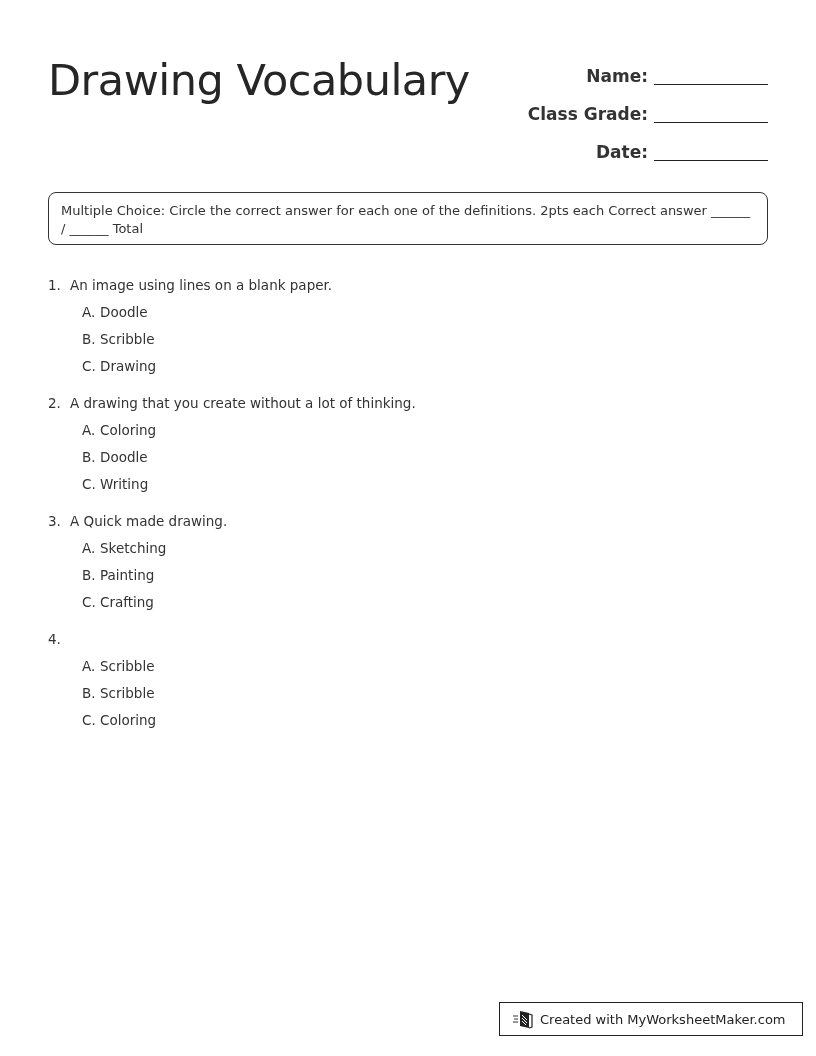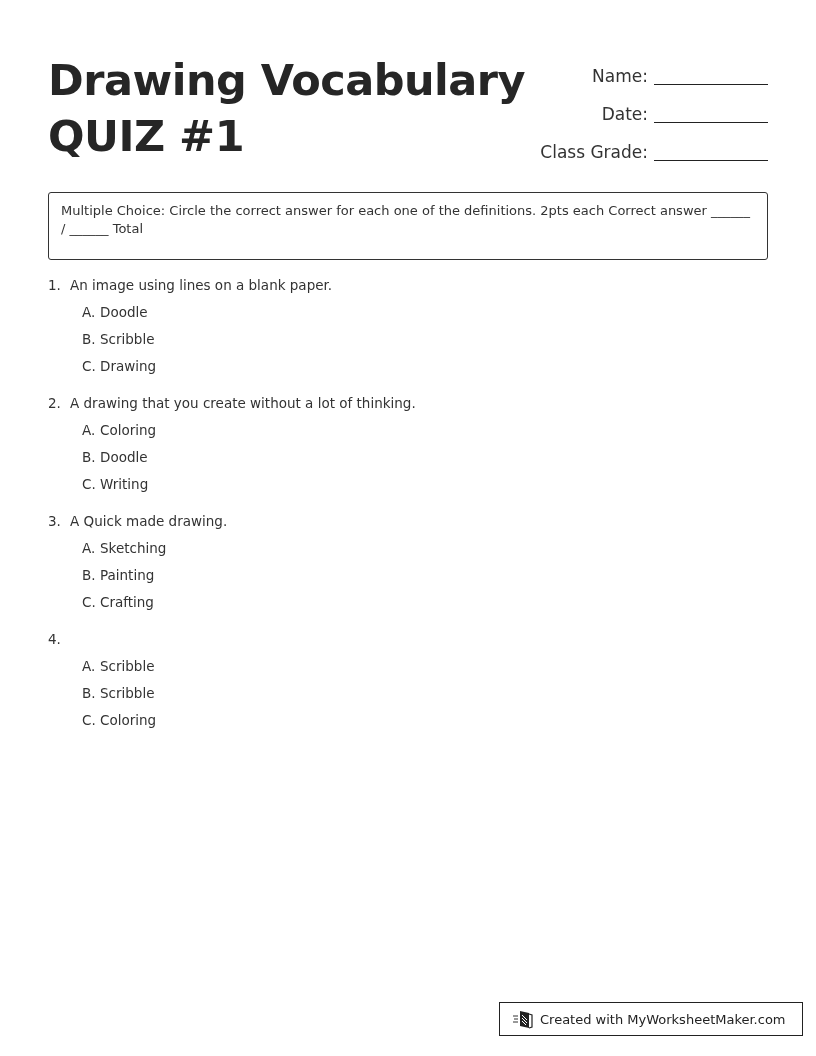--- a/index.html
+++ b/index.html
@@ -2,38 +2,38 @@
 <html><head>
 <meta charset="utf-8">
 <style>
   html, body { margin: 0; padding: 0; background: #ffffff; }
   body {
     width: 816px; height: 1056px; position: relative; overflow: hidden;
     font-family: "DejaVu Sans", sans-serif; color: #2b2b2b;
   }
   .title {
     position: absolute; left: 48px; top: 52px;
-    font-size: 43px; line-height: 56px; font-weight: bold; color: #262626;
+    font-size: 43px; line-height: 56px; font-weight: normal; color: #262626;
     letter-spacing: -0.5px; margin: 0;
   }
   .meta {
     position: absolute; right: 48px; top: 50px; width: 260px;
   }
   .meta-row {
     display: flex; justify-content: flex-end; align-items: flex-end;
     height: 38px;
   }
-  .meta-label { font-size: 17px; color: #333; margin-right: 6px; line-height: 24px; }
+  .meta-label { font-size: 17px; color: #333; margin-right: 6px; line-height: 24px; font-weight: bold; }
   .meta-line {
     width: 114px; border-bottom: 1px solid #222; height: 1px; margin-bottom: 3px;
   }
   .instructions {
     position: absolute; left: 48px; top: 192px; width: 694px;
-    border: 1px solid #333; border-radius: 3px;
-    padding: 9px 12px 21px 12px;
+    border: 1px solid #333; border-radius: 8px;
+    padding: 9px 12px 6px 12px;
     font-size: 13px; line-height: 18px; color: #333;
   }
   .questions { position: absolute; left: 48px; top: 276px; width: 700px; }
   .question { margin-bottom: 19px; }
   .q-stem { display: flex; font-size: 13.5px; line-height: 18px; color: #333; height: 18px; }
   .q-num { width: 22px; }
   .options { margin-left: 34px; }
   .option { display: flex; font-size: 13.5px; line-height: 18px; height: 27px; align-items: flex-end; color: #333; }
   .opt-letter { width: 18px; }
   .footer-badge {
@@ -42,34 +42,33 @@
     display: flex; align-items: center; padding-left: 12px;
     font-size: 13px; color: #222;
   }
   .footer-icon { width: 22px; height: 22px; margin-right: 6px; }
 </style>
 </head>
 <body>
 
 <h1 class="title">
   <span>Drawing Vocabulary</span><br>
-  <span>QUIZ #1</span>
 </h1>
 
 <div class="meta">
   <div class="meta-row">
     <span class="meta-label">Name:</span>
     <span class="meta-line"></span>
   </div>
   <div class="meta-row">
-    <span class="meta-label">Date:</span>
+    <span class="meta-label">Class Grade:</span>
     <span class="meta-line"></span>
   </div>
   <div class="meta-row">
-    <span class="meta-label">Class Grade:</span>
+    <span class="meta-label">Date:</span>
     <span class="meta-line"></span>
   </div>
 </div>
 
 <div class="instructions">
   <span>Multiple Choice: Circle the correct answer for each one of the definitions. 2pts each Correct answer ______ / ______ Total</span>
 </div>
 
 <div class="questions">
 

